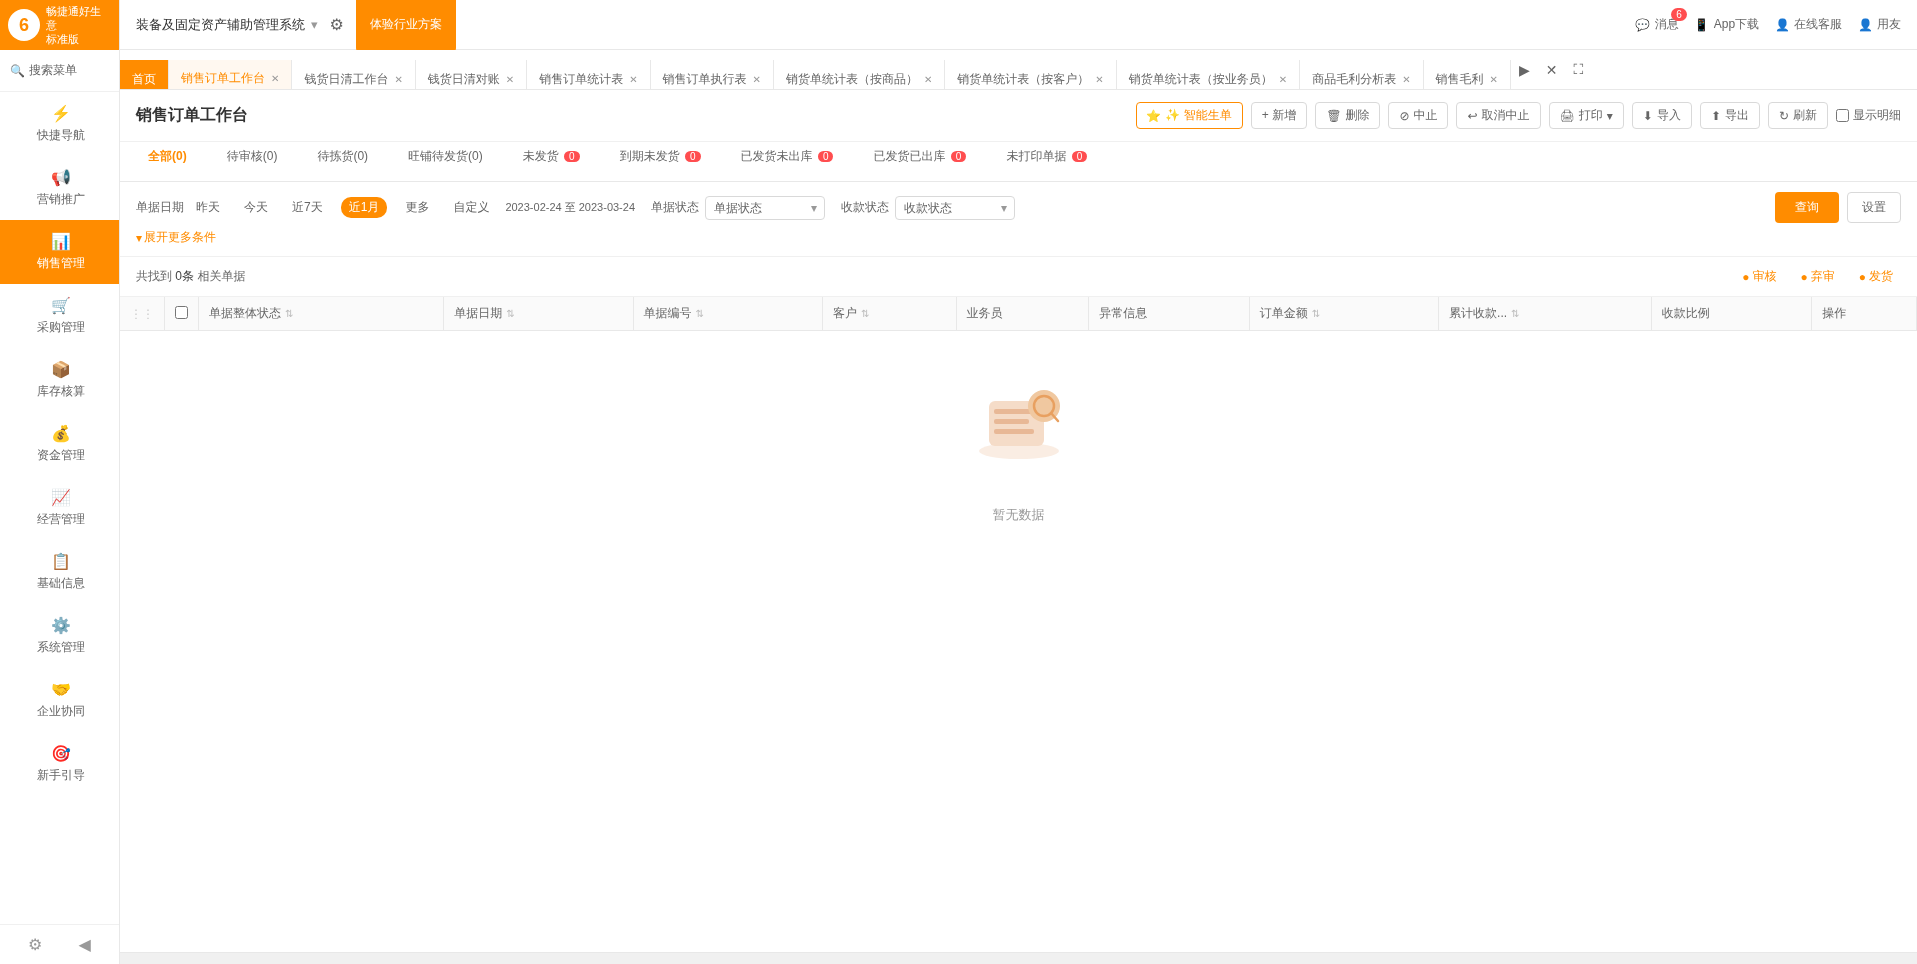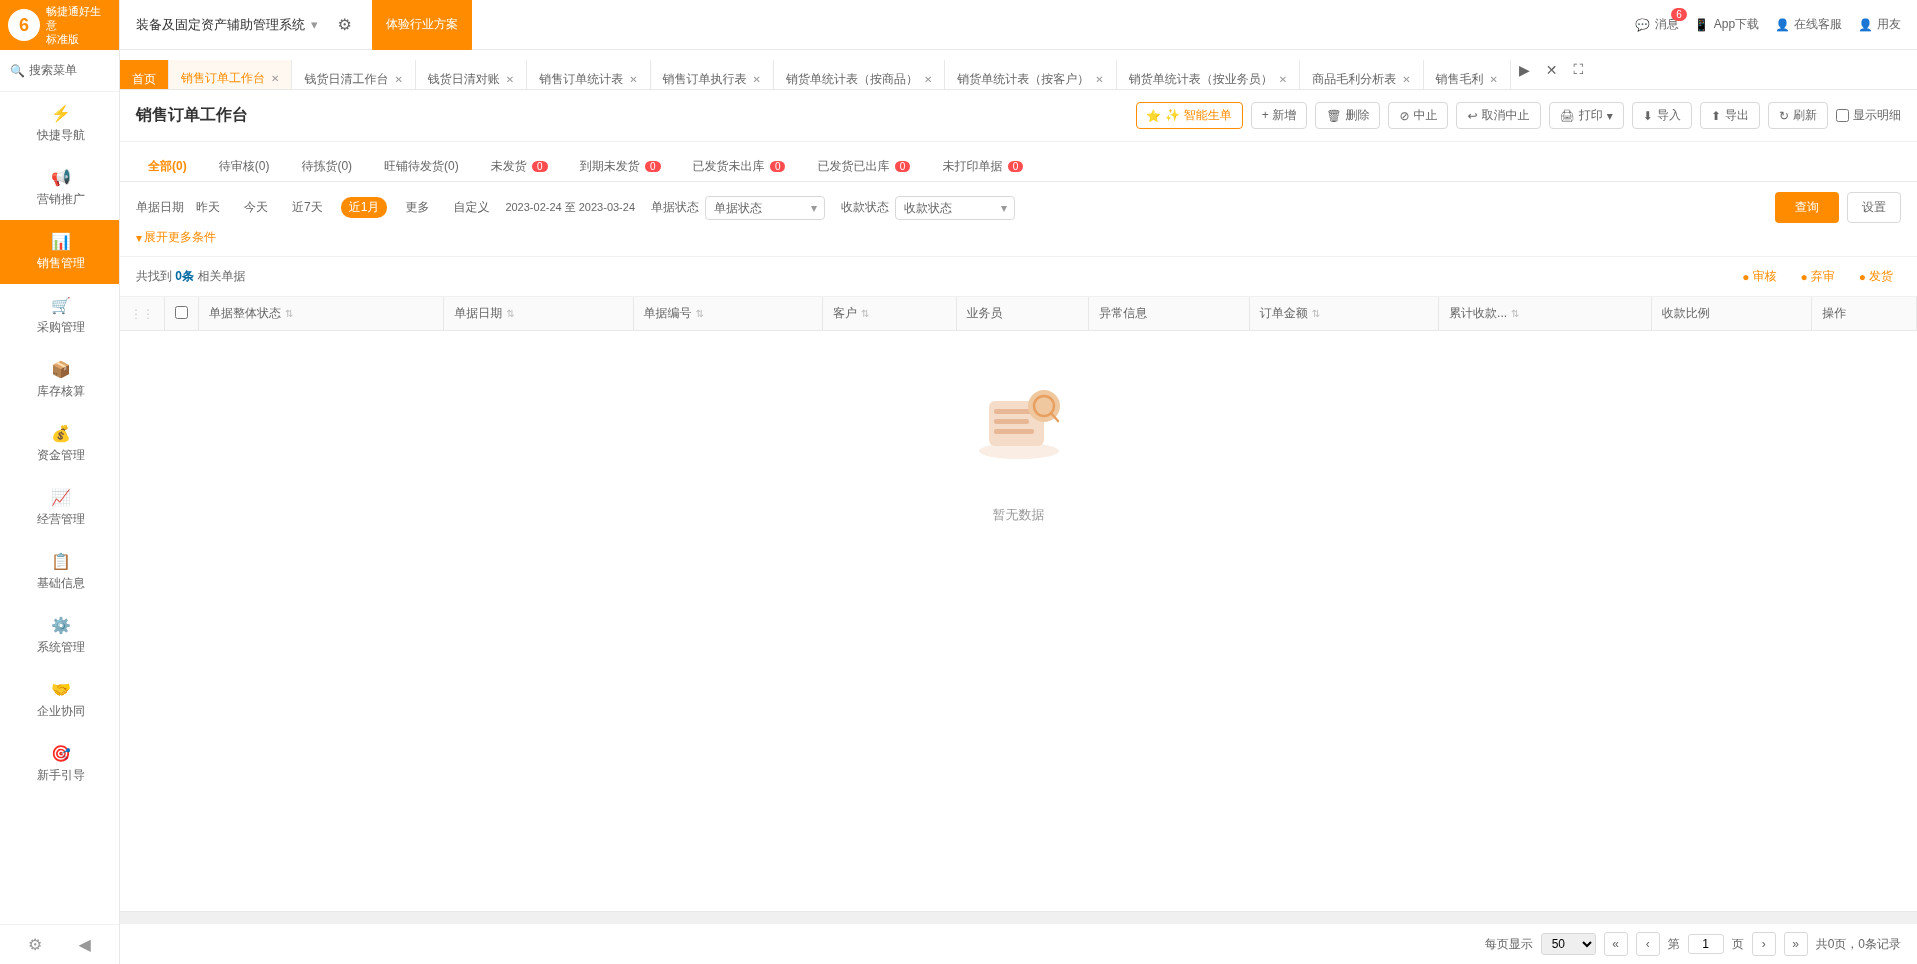--- a/index.html
+++ b/index.html
@@ -16,21 +16,21 @@
     .sidebar-item { display: flex; flex-direction: column; align-items: center; padding: 12px 8px; cursor: pointer; color: #666; gap: 4px; font-size: 12px; border-left: 3px solid transparent; }
     .sidebar-item.active { background: #ff8c00; color: #fff; border-left-color: #ff8c00; }
     .sidebar-item .item-icon { font-size: 16px; }
     .sidebar-bottom { display: flex; align-items: center; justify-content: space-around; padding: 10px; border-top: 1px solid #f0f0f0; }
     .sidebar-bottom-btn { background: none; border: none; color: #999; cursor: pointer; font-size: 16px; }
 
     
     .main { flex: 1; display: flex; flex-direction: column; overflow: hidden; }
 
     
-    .top-header { background: #fff; height: 50px; display: flex; align-items: center; padding: 0 16px; border-bottom: 1px solid #e8e8e8; gap: 20px; }
+    .top-header { background: #fff; height: 50px; display: flex; align-items: center; padding: 0 16px; border-bottom: 1px solid #e8e8e8; gap: 12px; }
     .system-title { font-size: 13px; color: #333; display: flex; align-items: center; gap: 6px; }
     .system-title .arrow { color: #999; }
     .header-btn { background: #ff8c00; color: #fff; border: none; border-radius: 4px; padding: 19px 14px; cursor: pointer; font-size: 12px; }
     .header-tools { margin-left: auto; display: flex; align-items: center; gap: 16px; color: #666; font-size: 12px; }
     .header-tools .tool-item { display: flex; align-items: center; gap: 4px; cursor: pointer; position: relative; }
     .badge { background: #ff4d4f; color: #fff; border-radius: 10px; padding: 1px 5px; font-size: 10px; position: absolute; top: -8px; right: -8px; }
     .gear-icon { font-size: 16px; color: #666; cursor: pointer; }
 
     
     .tab-bar { background: #fff; display: flex; align-items: center; border-bottom: 1px solid #e8e8e8; overflow: hidden; height: 40px; }
@@ -44,21 +44,21 @@
     .content { flex: 1; display: flex; flex-direction: column; overflow: hidden; }
 
     
     .page-header { background: #fff; padding: 12px 16px; display: flex; align-items: center; justify-content: space-between; border-bottom: 1px solid #f0f0f0; }
     .page-title { font-size: 16px; font-weight: bold; color: #333; }
     .page-actions { display: flex; align-items: center; gap: 8px; }
     .action-btn { display: flex; align-items: center; gap: 4px; background: none; border: 1px solid #d9d9d9; border-radius: 4px; padding: 4px 10px; cursor: pointer; font-size: 12px; color: #666; }
     .action-btn.smart { background: #fff; border: 1px solid #ff8c00; color: #ff8c00; }
 
     
-    .filter-tabs { background: #fff; padding: 0 16px; border-bottom: 1px solid #e8e8e8; display: flex; align-items: flex-end; height: 40px; gap: 8px; }
+    .filter-tabs { background: #fff; padding: 0 16px; border-bottom: 1px solid #e8e8e8; display: flex; align-items: flex-start; height: 40px; gap: 16px; }
     .filter-tab { padding: 6px 12px; cursor: pointer; font-size: 12px; color: #666; border-radius: 4px; }
     .filter-tab.active { color: #ff8c00; font-weight: bold; }
     .filter-tab .count-badge { background: #ff4d4f; color: #fff; border-radius: 10px; padding: 0 5px; font-size: 10px; margin-left: 2px; }
 
     
     .filter-area { background: #fff; padding: 10px 16px; border-bottom: 1px solid #f0f0f0; }
     .filter-row { display: flex; align-items: center; gap: 16px; flex-wrap: wrap; }
     .filter-item { display: flex; align-items: center; gap: 6px; }
     .filter-label { color: #666; font-size: 12px; white-space: nowrap; }
     .filter-date-opts { display: flex; gap: 12px; align-items: flex-start; }
@@ -69,21 +69,21 @@
     .filter-select-wrapper { position: relative; }
     .filter-select-wrapper::after { content: '▾'; position: absolute; right: 8px; top: 50%; transform: translateY(-50%); color: #999; pointer-events: none; }
     .expand-btn { color: #ff8c00; cursor: pointer; font-size: 12px; display: flex; align-items: center; gap: 2px; margin-top: 4px; }
     .query-btn { background: #ff8c00; color: #fff; border: none; border-radius: 4px; padding: 6px 20px; cursor: pointer; font-size: 12px; }
     .set-btn { background: #fff; color: #666; border: 1px solid #d9d9d9; border-radius: 4px; padding: 6px 14px; cursor: pointer; font-size: 12px; }
 
     
     .table-area { flex: 1; background: #fff; overflow: auto; display: flex; flex-direction: column; }
     .table-toolbar { padding: 8px 16px; display: flex; align-items: center; justify-content: space-between; border-bottom: 1px solid #f0f0f0; }
     .result-count { color: #666; font-size: 12px; }
-    .result-count .count-num { color: #0369a1; font-weight: bold; }
+    .result-count .count-num { color: #404040; font-weight: normal; }
     .table-right-actions { display: flex; gap: 8px; }
     .table-action-btn { display: flex; align-items: center; gap: 3px; color: #666; font-size: 12px; cursor: pointer; padding: 3px 8px; border-radius: 3px; }
     .table-action-btn.review { color: #ff8c00; }
     .table-action-btn.revoke { color: #ff8c00; }
     .table-action-btn.ship { color: #ff8c00; }
 
     
     .data-table { width: 100%; border-collapse: collapse; }
     .data-table th { background: #fafafa; border-bottom: 1px solid #e8e8e8; border-right: 1px solid #e8e8e8; padding: 8px 10px; text-align: left; font-weight: normal; color: #666; font-size: 12px; white-space: nowrap; position: sticky; top: 0; z-index: 1; }
     .data-table .th-sortable { cursor: pointer; display: flex; align-items: center; gap: 4px; }
@@ -488,31 +488,15 @@
               <line x1="92" y1="42" x2="99" y2="50" stroke="#e8a060" stroke-width="2.5" stroke-linecap="round"></line>
             </svg>
           </div>
           <span class="empty-text">暂无数据</span>
         </div>
       </div>
 
       <div class="scrollbar-area"></div>
     </div>
 
-    <div class="pagination">
-      <span>每页显示</span>
-      <select class="page-size-select">
-        <option value="20">20</option>
-        <option value="50" selected="">50</option>
-        <option value="100">100</option>
-      </select>
-      <button class="page-btn">«</button>
-      <button class="page-btn">‹</button>
-      <span>第</span>
-      <input class="page-input" type="text" value="1" style="">
-      <span>页</span>
-      <button class="page-btn">›</button>
-      <button class="page-btn">»</button>
-      <span>共0页，0条记录</span>
-    </div>
 
   </div>
 </div>
 
 </body></html>

